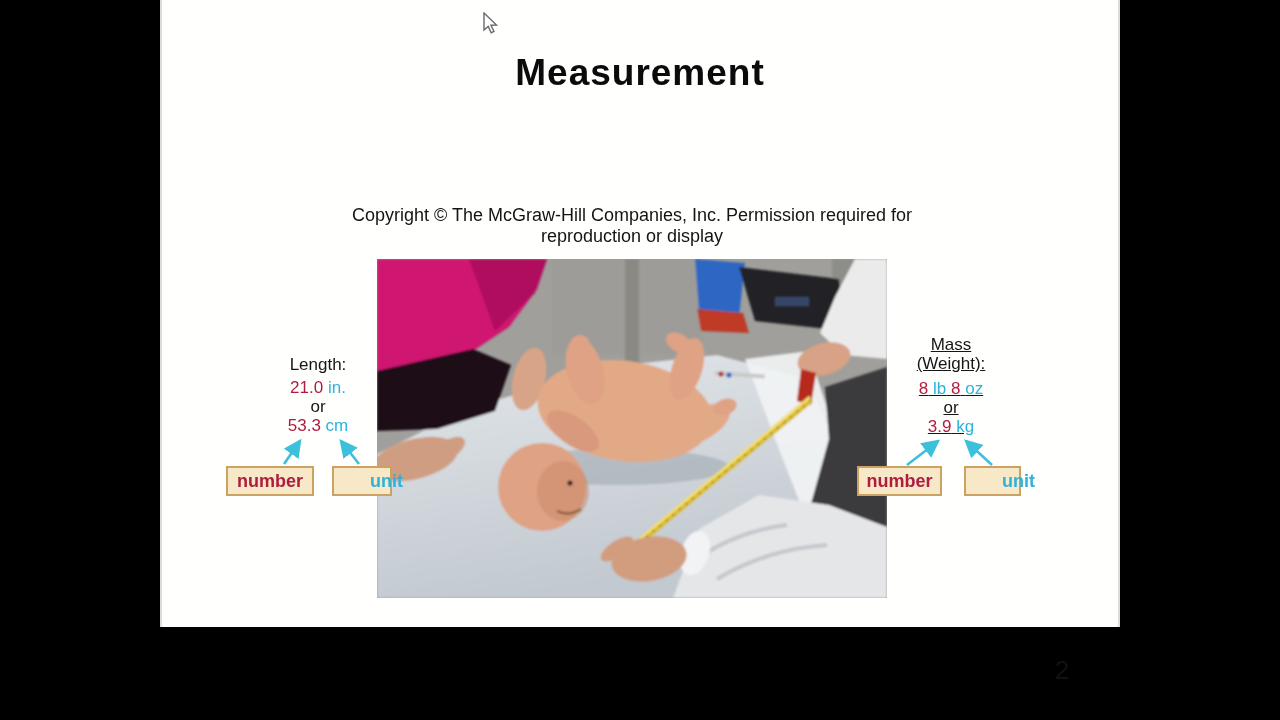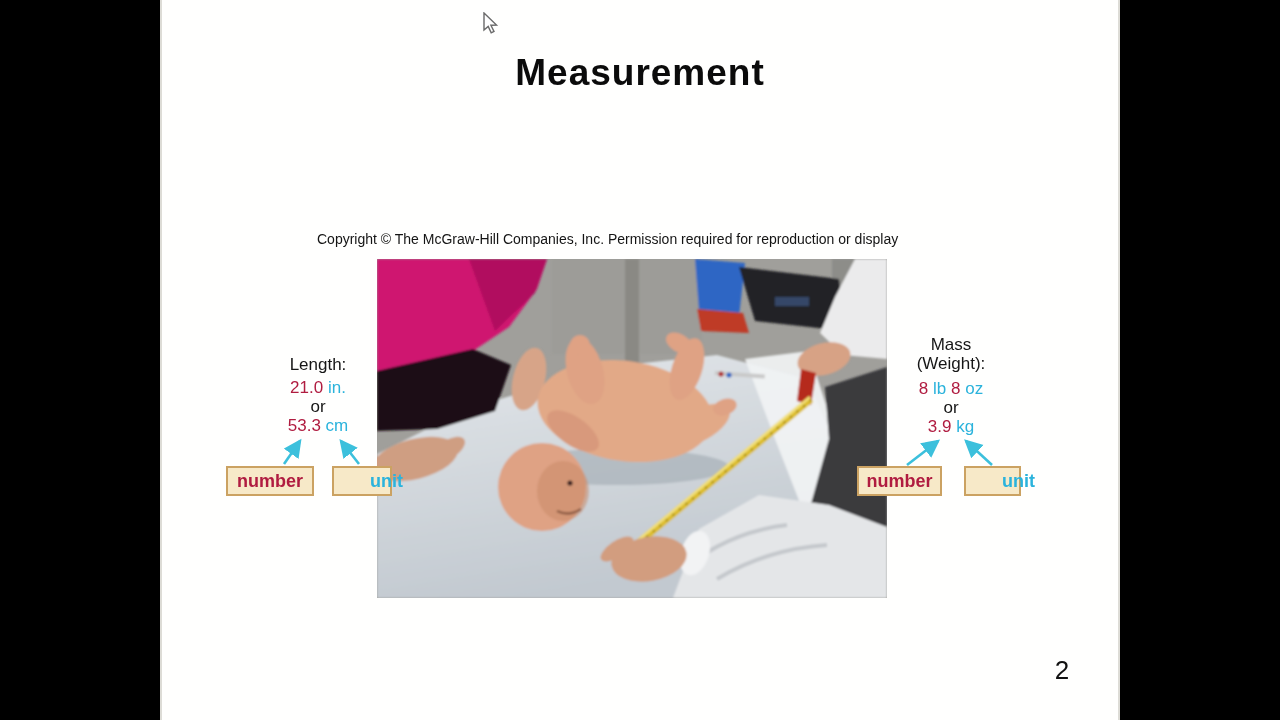--- a/index.html
+++ b/index.html
@@ -2,54 +2,54 @@
 <html style="--number-color: #b01c40; --unit-color: #2bb3dc; --subtitle-accent: #3a30cf; --box-fill: #f7e9c8; --box-border: #cba262; --arrow-color: #3cc0dc;"><head>
 <meta charset="utf-8">
 <style>
   html,body{margin:0;padding:0;}
   body{
     width:1280px;height:720px;position:relative;background:#000;
     font-family:"Liberation Sans","DejaVu Sans",sans-serif;
     overflow:hidden;
   }
   .slide{
-    position:absolute;left:160px;top:0;width:960px;height:720px;
+    position:absolute;left:160px;top:0;width:960px;height:627px;
     background:#fffffe;
     border-left:2px solid #dddcd6;border-right:2px solid #dddcd6;
     box-sizing:border-box;
   }
   .abs{position:absolute;}
   .title{
     left:0;right:0;top:52px;text-align:center;
     font-size:37px;font-weight:bold;color:#0b0b0b;letter-spacing:1px;
   }
   .subtitle{
     left:0;right:0;top:166px;text-align:center;
     font-size:31px;font-weight:bold;color:#101010;letter-spacing:0.2px;
   }
   .subtitle .accent{color:var(--subtitle-accent,#3a30cf);}
   .copyright{
-    left:155px;width:630px;top:231px;
-    font-size:14px;color:#141414;
+    left:155px;width:630px;top:205px;text-align:center;
+    font-size:18px;color:#141414;
   }
   .photo{left:215px;top:259px;width:510px;height:339px;}
   .photo svg{display:block;width:510px;height:339px;overflow:hidden;}
   .caption{
     left:215px;width:510px;top:612px;text-align:center;
     font-size:14px;color:#141414;
   }
   .annot{
     text-align:center;font-size:17px;line-height:19px;color:#161616;width:160px;
   }
   .annot .lbl{color:#161616;}
   .annot .vals{margin-top:4px;}
   .annot .num{color:var(--number-color,#b01c40);}
   .annot .unit{color:var(--unit-color,#2bb3dc);}
   .annot-left{left:76px;top:355px;}
-  .annot-right{left:709px;top:335px;}
+  .annot-right{left:709px;top:335px;text-decoration:underline;}
   .annot-right .vals{margin-top:6px;}
   .tagbox{
     box-sizing:border-box;height:30px;
     background:var(--box-fill,#f7e9c8);
     border:2px solid var(--box-border,#cba262);
     text-align:center;font-weight:bold;font-size:18px;line-height:26px;
   }
   .tagbox.num{color:var(--number-color,#b01c40);}
   .tagbox.unit{color:var(--unit-color,#2bb3dc);padding-left:36px;}
   .box-l-number{left:64px;top:466px;width:88px;}

